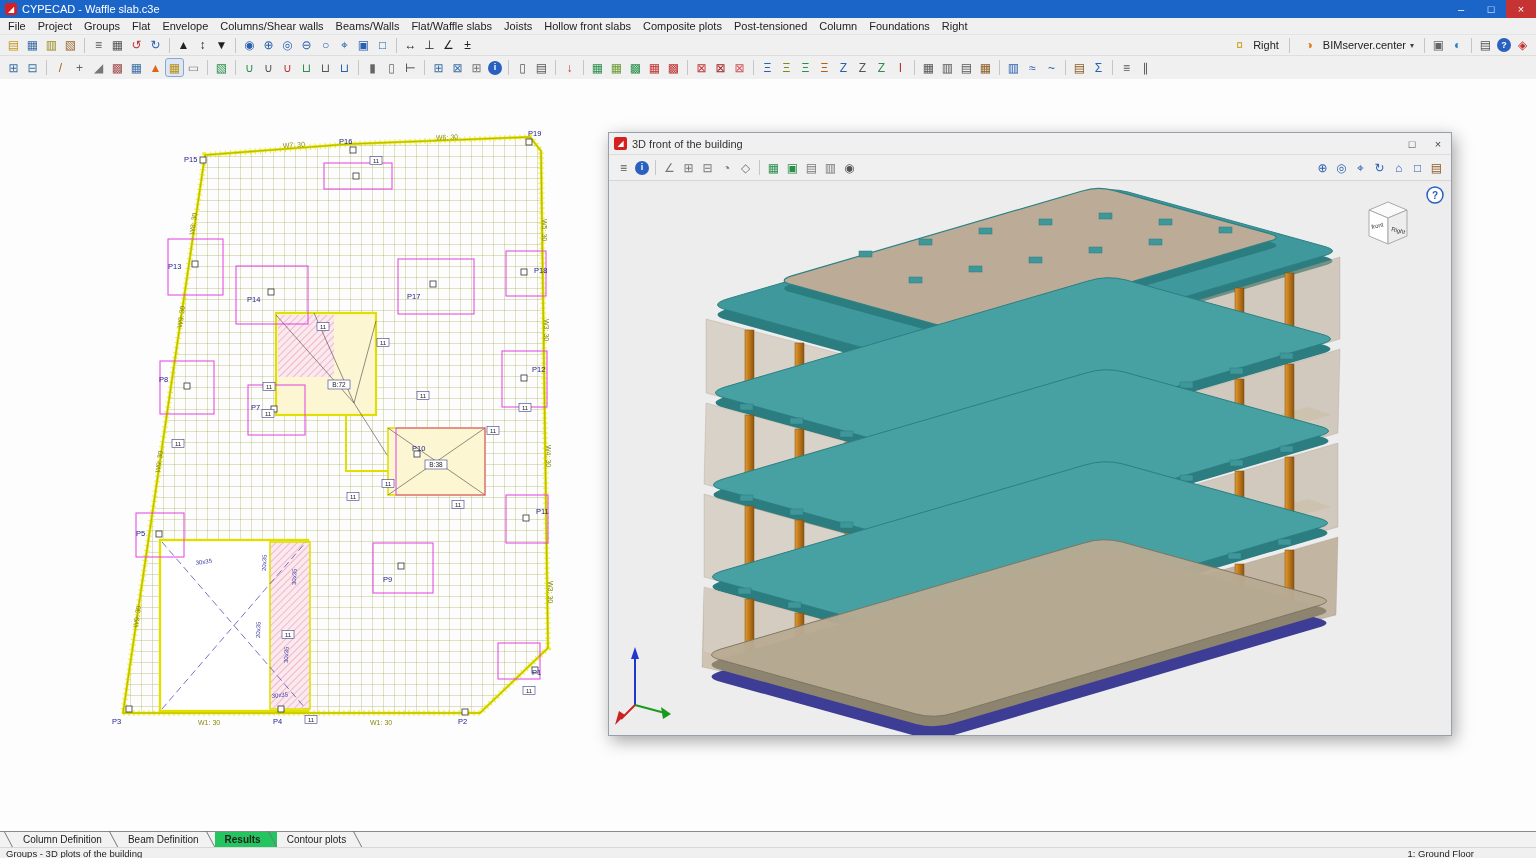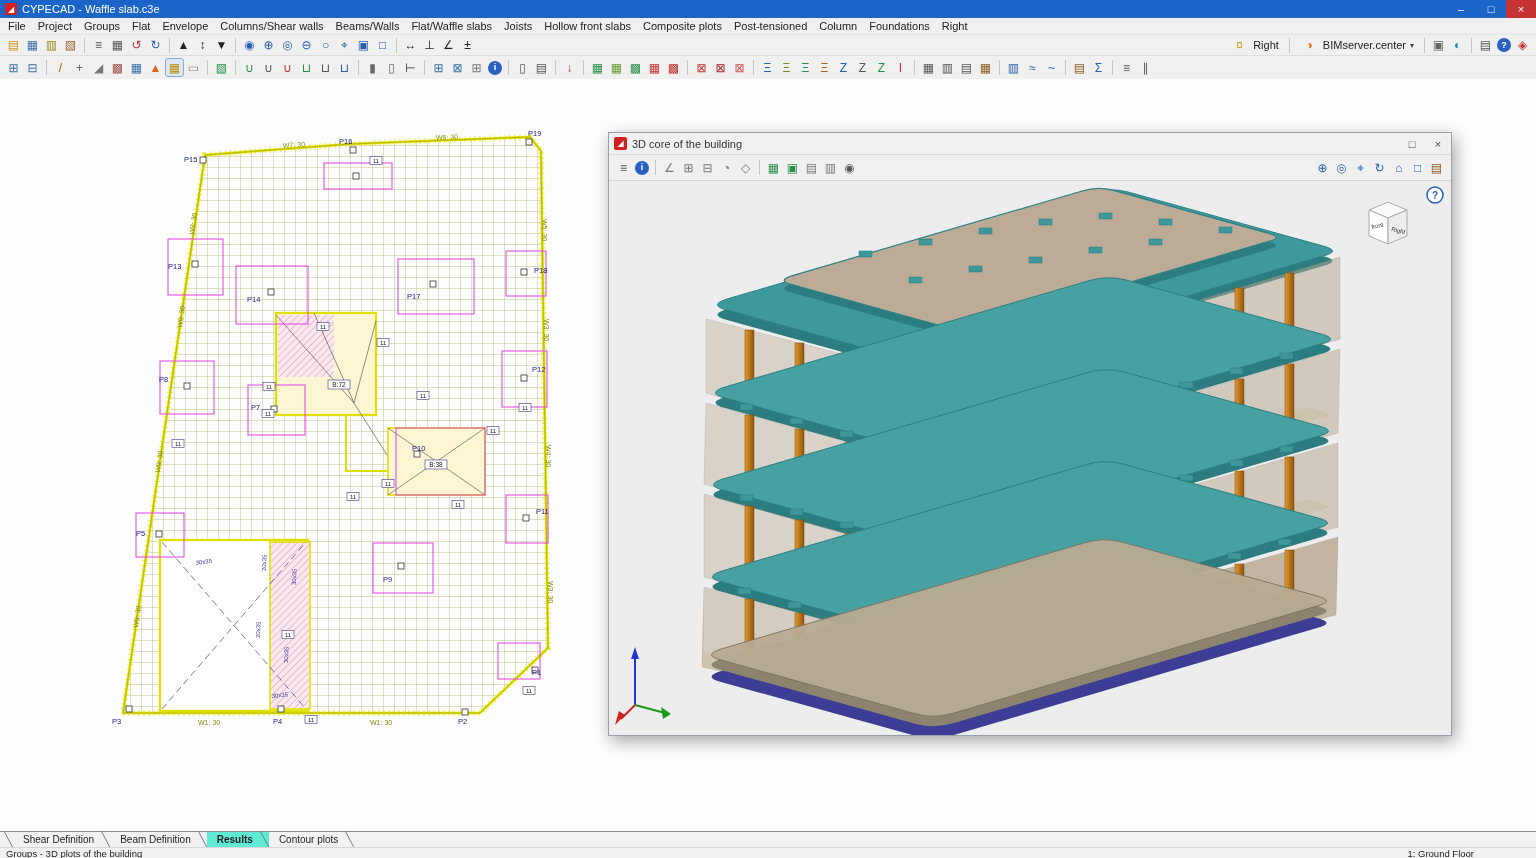--- a/index.html
+++ b/index.html
@@ -60,21 +60,21 @@
 .c3{fill:url(#colGrad);stroke:#7d4e0e;stroke-width:.5}
 .cap{fill:#3f979a;stroke:#2b7d80;stroke-width:.5}
 .stair{fill:#d9a6c2;opacity:.85;stroke:#c087a5;stroke-width:.5}
 .faceL{fill:rgba(198,184,161,0.5);stroke:rgba(120,100,80,.35);stroke-width:.5}
 .faceR{fill:rgba(182,166,142,0.5);stroke:rgba(120,100,80,.35);stroke-width:.5}
 
 
 .tabsbar{position:absolute;left:0;right:0;bottom:11px;height:16px;background:#f2f2f2;border-top:1px solid #8a8a8a;display:flex;align-items:center;font-size:10px;color:#222;padding-left:8px}
 .tab{position:relative;padding:0 16px 0 10px;height:100%;display:flex;align-items:center;white-space:nowrap}
 .tab::after{content:'';position:absolute;right:4px;top:-1px;bottom:0;width:1px;background:#777;transform:skewX(28deg)}
-.tab.active{font-weight:bold;background:#5eead4}
+.tab.active{font-weight:bold;background:#22c55e}
 .tabstart{width:1px;height:100%;background:#777;transform:skewX(28deg);margin-right:4px}
 .statusbar{position:absolute;left:0;right:0;bottom:0;height:11px;background:#f0f0f0;font-size:9.5px;color:#222;display:flex;align-items:center;padding:0 6px;border-top:1px solid #d8d8d8}
 .status-right{position:absolute;right:62px}
 </style>
 </head>
 <body>
 
 <div class="titlebar">
   <span class="appicon">◢</span>
   <span class="titletext">CYPECAD - Waffle slab.c3e</span>
@@ -384,21 +384,21 @@
         <rect x="220" y="257" width="22" height="9" class="tagbox"></rect>
         <text x="231" y="264" class="dlabel">B:72</text>
         <rect x="317" y="337" width="22" height="9" class="tagbox"></rect>
         <text x="328" y="344" class="dlabel">B:38</text>
       </g>
   </svg>
 
   <div class="w3d">
     <div class="w3d-title">
       <span class="appicon">◢</span>
-      <span>3D core of the building</span>
+      <span>3D front of the building</span>
       <div class="w3d-ctrls">
         <span class="wbtn">□</span>
         <span class="wbtn close">×</span>
       </div>
     </div>
     <div class="w3d-toolbar">
       <div class="tbgroup">
 
       <span class="tbico" style="color: rgb(85, 85, 85);">≡</span>
           <span class="tbico pill" style="color: rgb(255, 255, 255); background: rgb(42, 96, 192);">i</span>
@@ -613,21 +613,21 @@
       </svg>
     </div>
   </div>
 </div>
 
 <div class="tabsbar">
   <span class="tabstart"></span>
   <div class="tbgroup" style="height:100%">
 
   <span class="tab">
-        <span>Shear Definition</span>
+        <span>Column Definition</span>
       </span>
       <span class="tab">
         <span>Beam Definition</span>
       </span>
       <span class="tab active">
         <span>Results</span>
       </span>
       <span class="tab">
         <span>Contour plots</span>
       </span>

